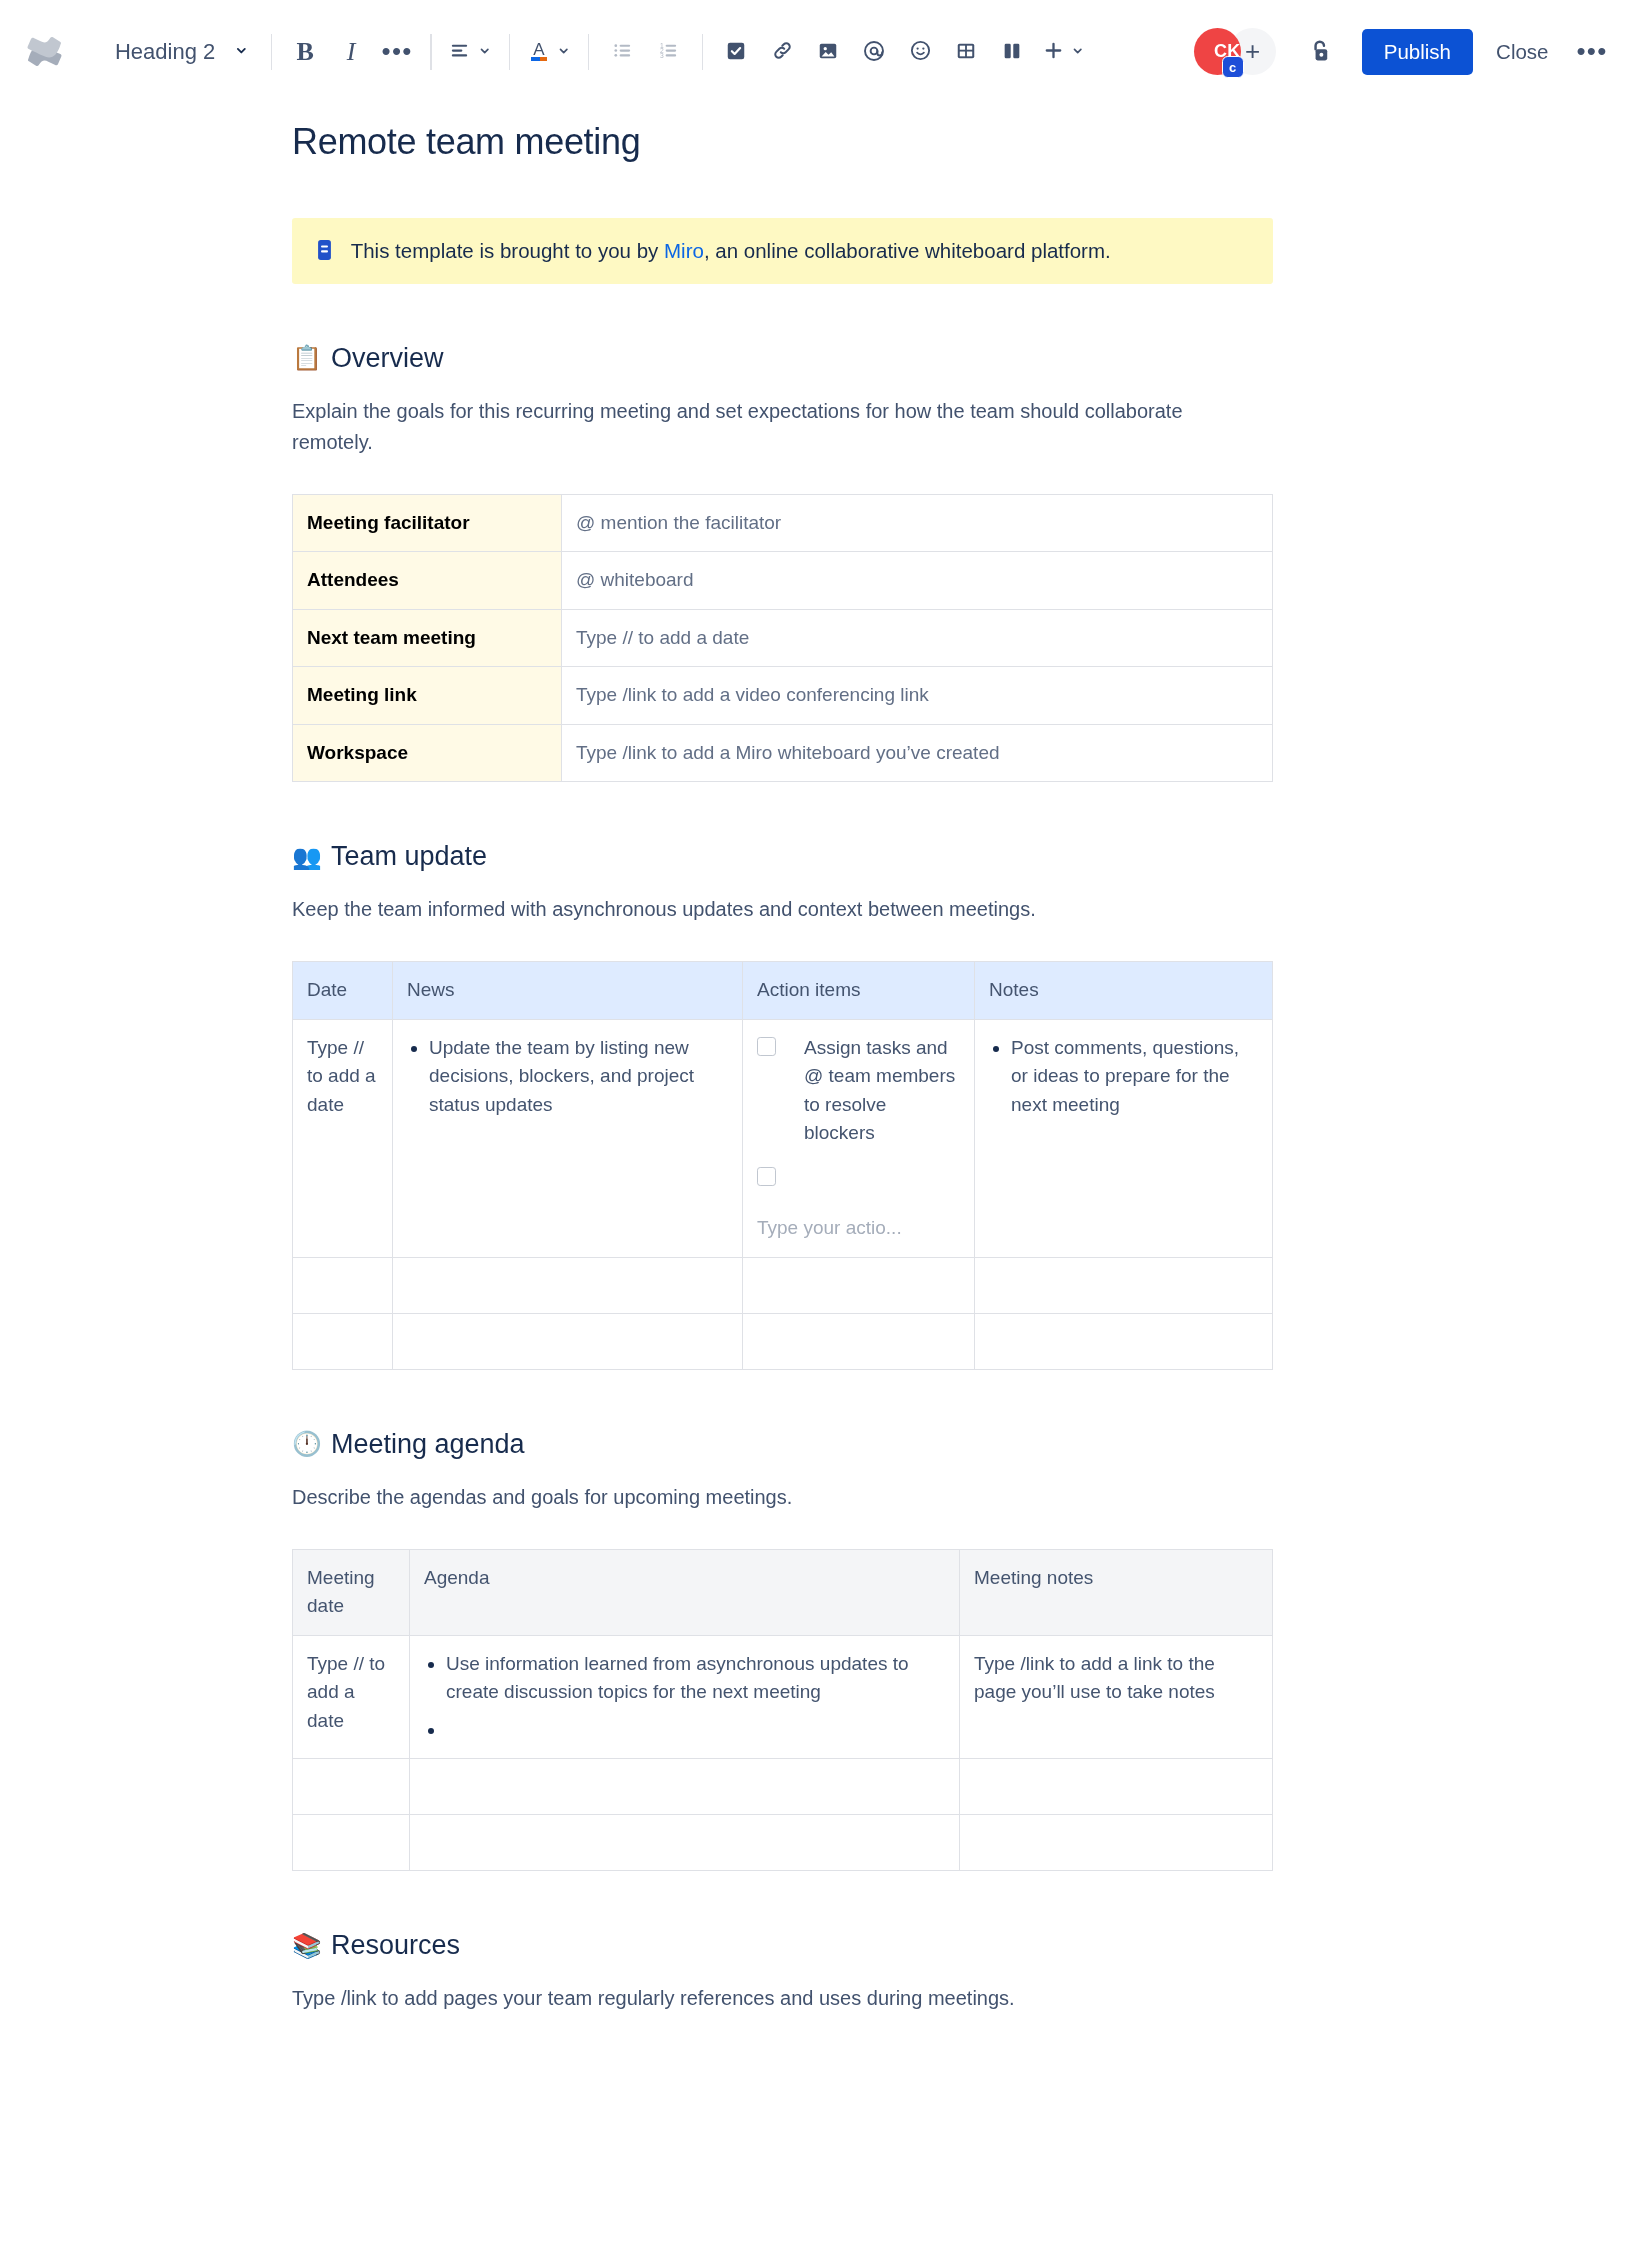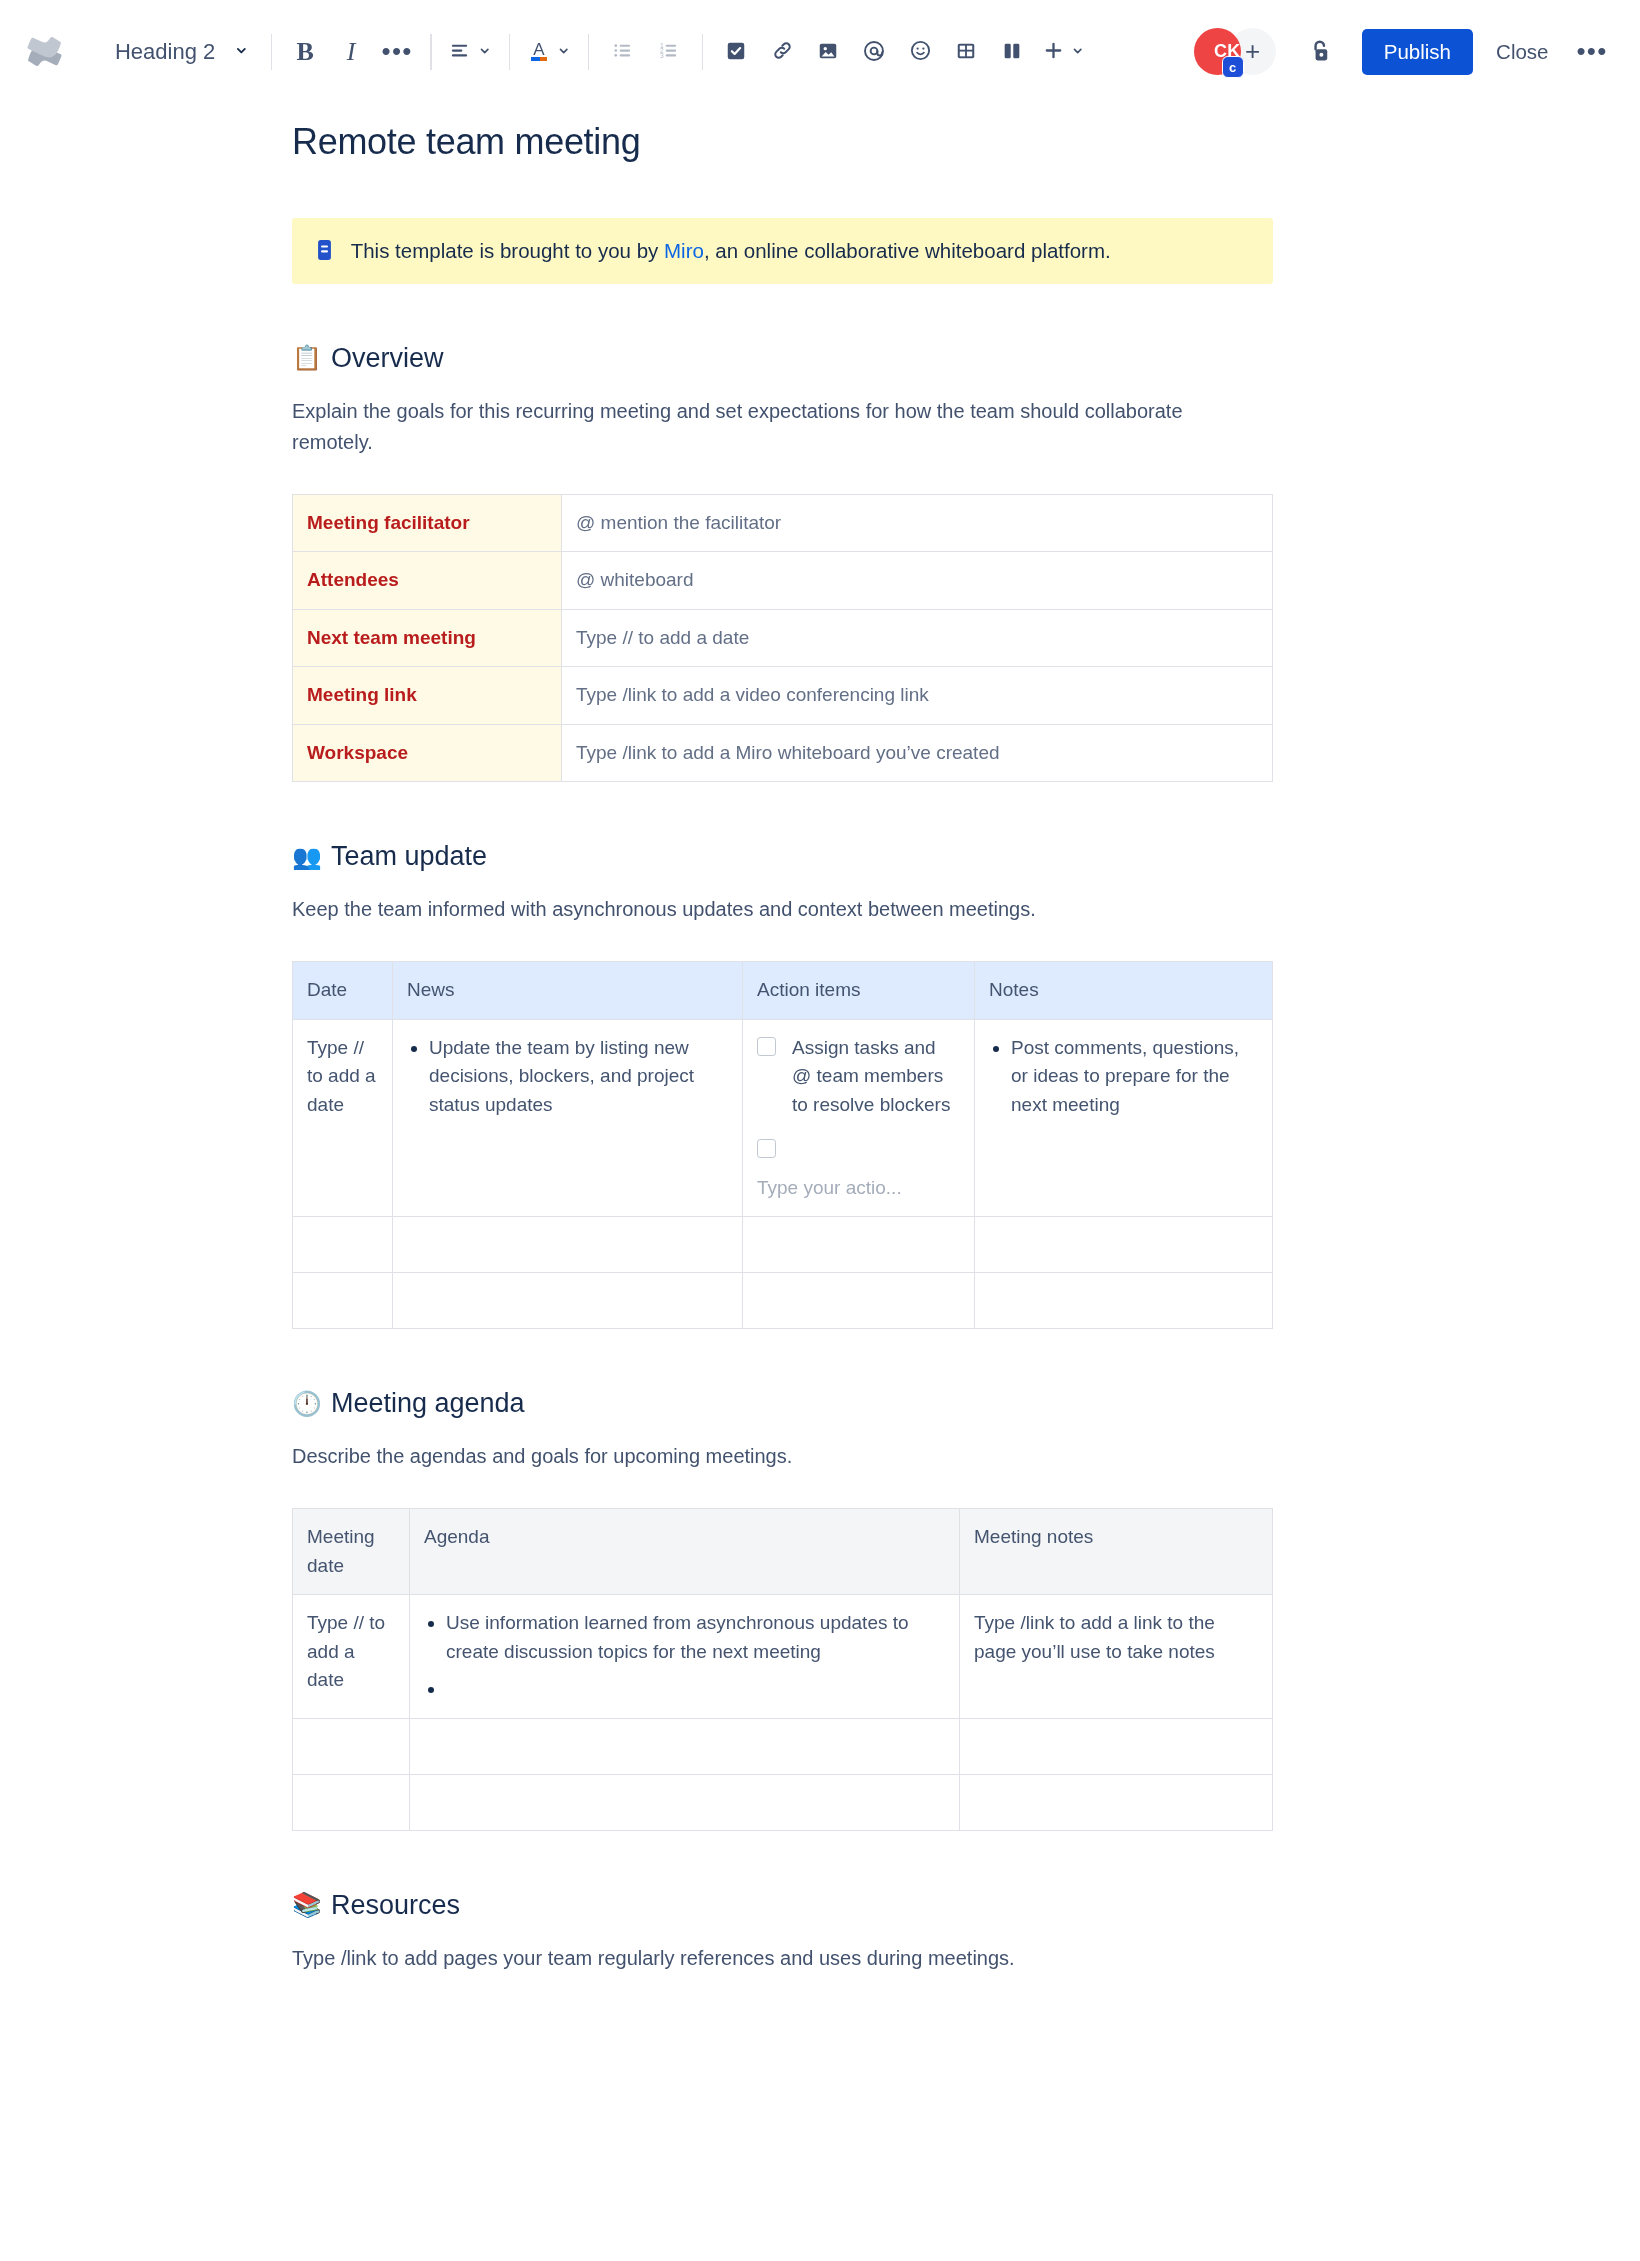--- a/index.html
+++ b/index.html
@@ -132,41 +132,41 @@
     line-height: 1.5;
     color: #44546f;
     font-weight: normal;
     text-align: left;
   }
   
   .tbl-overview td { height: 56px; }
   .tbl-overview .th-cream {
     background: #fffae6;
     font-weight: bold;
-    color: #b91c1c;
+    color: #000000;
   }
   .tbl-overview .cell-val { color: #626f86; }
 
   
   .tbl-team th { background: #deebff; font-weight: bold; color: #172b4d; padding-top: 16.7px; padding-bottom: 16.7px; }
   .tbl-team td { color: #44546f; }
   .tbl-team .empty-row td { height: 56px; }
 
   
   .tbl-agenda th { background: #f4f5f7; font-weight: bold; color: #172b4d; padding-top: 16.7px; padding-bottom: 16.7px; }
   .tbl-agenda td { color: #44546f; }
   .tbl-agenda .empty-row td { height: 56px; }
 
   ul.cellbullets { margin: 0; padding-left: 22px; }
   ul.cellbullets li { margin: 0 0 0 0; padding: 0; }
   ul.cellbullets li + li { margin-top: 9px; }
   ul.cellbullets li::marker { color: #172b4d; }
 
   .task-list { margin: 0; padding: 0; list-style: none; }
-  .task-item { display: flex; align-items: flex-start; gap: 16px; }
+  .task-item { display: flex; align-items: flex-start; gap: 28px; }
   .task-item + .task-item { margin-top: 16px; flex-direction: column; }
   .task-box {
     width: 19px; height: 19px; border: 1.3px solid #c1c7d0;
     border-radius: 3.2px; background: #fff; flex: 0 0 auto; margin-top: 3.8px;
     cursor: pointer;
   }
   .task-text { font-size: 19px; line-height: 1.5; color: #44546f; }
   .task-text.placeholder { color: #a5adba; }
 
   .resources-desc { margin-top: 22px; }

